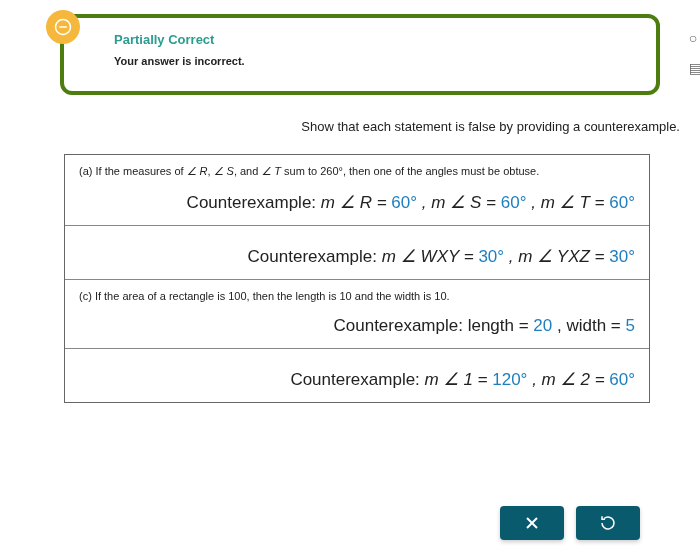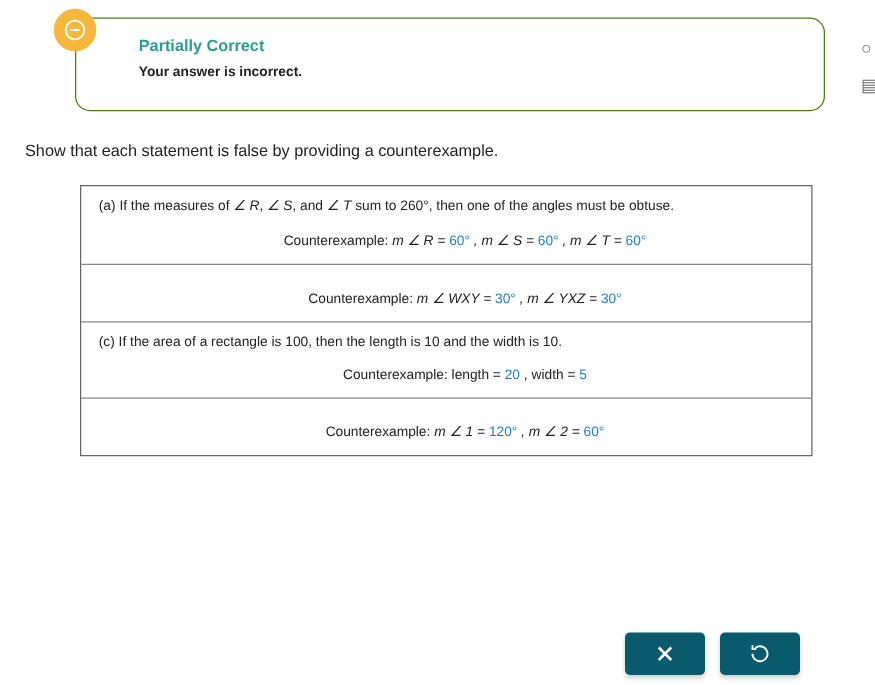--- a/index.html
+++ b/index.html
@@ -1,31 +1,31 @@
 <!DOCTYPE html>
 <html><head>
 <meta charset="utf-8">
 <style>
   * { box-sizing: border-box; margin: 0; padding: 0; }
   body { font-family: Arial, Helvetica, sans-serif; font-size: 12px; color: #222; background: #fff; width: 700px; height: 548px; position: relative; overflow: hidden; }
-  .feedback-box { border: 1px solid #4d7c0f; border-radius: 12px; margin: 14px 40px 20px 60px; padding: 14px 24px 14px 50px; position: relative; }
+  .feedback-box { border: 4px solid #4d7c0f; border-radius: 12px; margin: 14px 40px 20px 60px; padding: 14px 24px 14px 50px; position: relative; }
   .feedback-badge { position: absolute; left: -18px; top: -8px; width: 34px; height: 34px; border-radius: 50%; background: #f6b83c; display: flex; align-items: center; justify-content: center; }
   .feedback-badge svg { width: 18px; height: 18px; }
   .feedback-title { color: #2a9d8f; font-weight: bold; font-size: 13px; margin-bottom: 8px; }
   .feedback-sub { font-weight: bold; font-size: 11px; margin-bottom: 10px; }
   .feedback-list { list-style: disc; padding-left: 28px; }
   .feedback-list li { font-size: 11px; }
   .feedback-list li b { font-weight: bold; }
-  .instructions { margin: 0 20px 10px 20px; font-size: 13px; padding: 4px 0 10px 0; }
+  .instructions { margin: 0 20px 10px 20px; font-size: 13px; padding: 4px 0 10px 0; text-align: right; }
   .work-box { border: 1px solid #666; margin: 0 50px 0 64px; padding: 0; }
   .part { border-top: 1px solid #888; padding: 8px 14px 12px 14px; }
   .part:first-child { border-top: none; }
   .part-text { font-size: 11px; line-height: 1.5; }
   .part-text .lead { display: inline; }
-  .ce-row { margin-top: 12px; font-size: 11px; text-align: center; padding-left: 30px; }
+  .ce-row { margin-top: 12px; font-size: 17px; text-align: right; padding-left: 30px; }
   .ce-row .lbl { font-weight: normal; }
   .val { color: #1e7fbf; }
   .angle { font-style: italic; }
   .footer-btns { position: absolute; right: 60px; bottom: 8px; display: flex; gap: 12px; }
   .btn { width: 64px; height: 34px; background: #0a5a6e; border-radius: 4px; display: flex; align-items: center; justify-content: center; cursor: pointer; box-shadow: 0 2px 4px rgba(0,0,0,0.2); }
   .btn svg { stroke: #fff; fill: none; }
   .side-icons { position: absolute; right: -2px; top: 30px; display: flex; flex-direction: column; gap: 14px; }
   .side-icons span { font-size: 14px; color: #666; }
 </style>
 </head>

